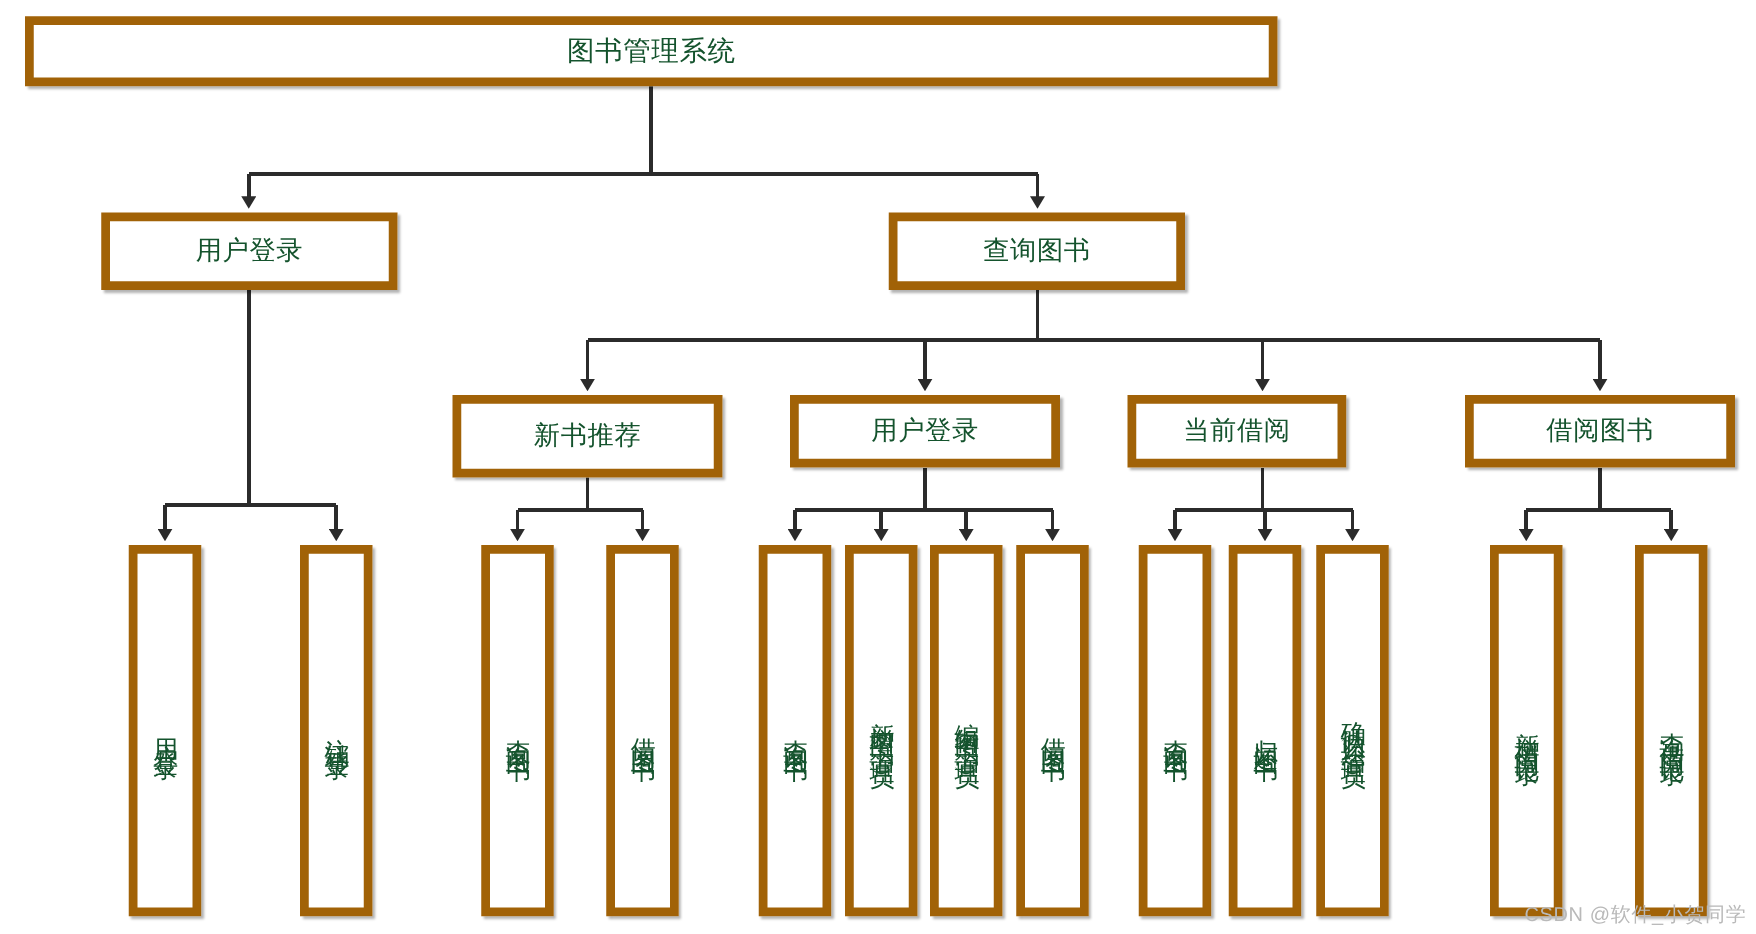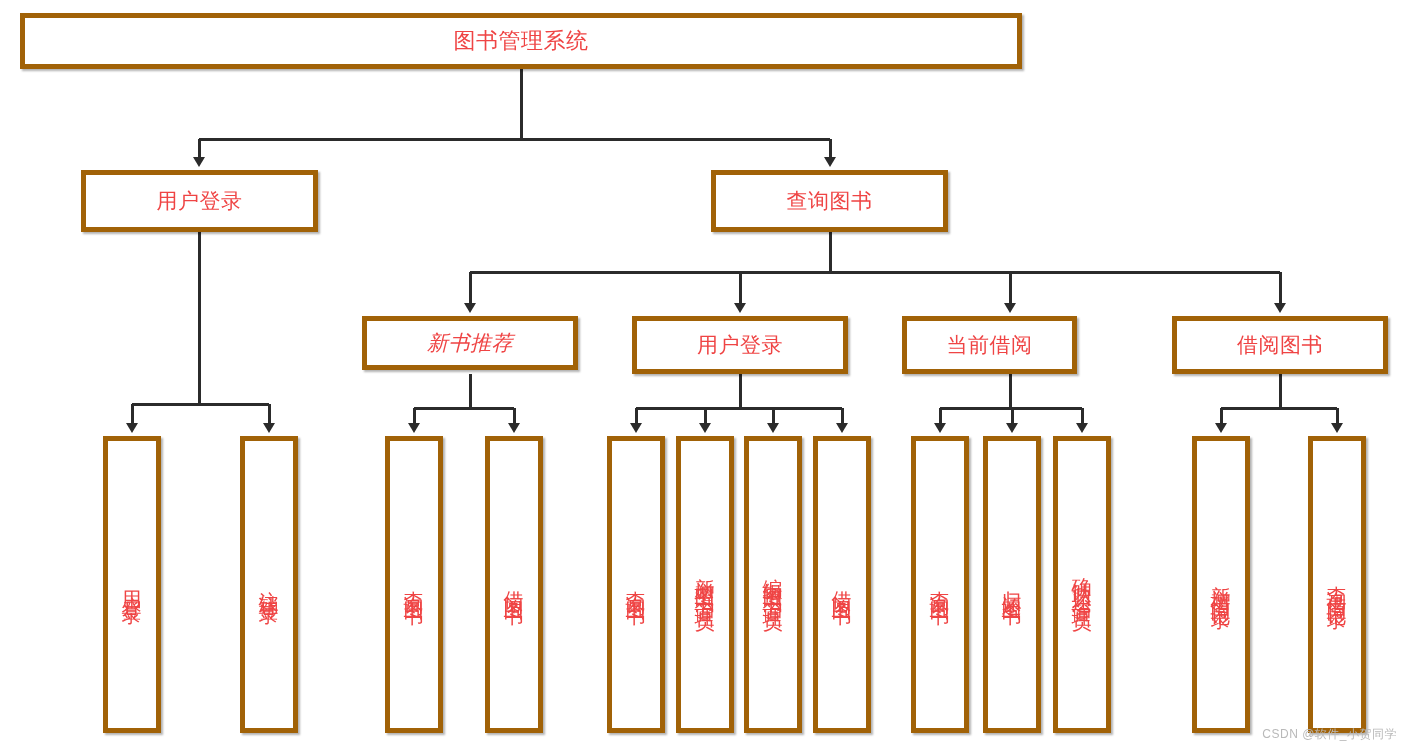--- a/index.html
+++ b/index.html
@@ -23,26 +23,26 @@
     left: 0;
     top: 0;
     width: 1405px;
     height: 747px;
     pointer-events: none;
   }
   .node {
     position: absolute;
     box-sizing: border-box;
     background: #ffffff;
-    border: 5px solid #a16207;
+    border: 7px solid #a16207;
     box-shadow: 2px 2px 2px rgba(0,0,0,0.30);
     display: flex;
     align-items: center;
     justify-content: center;
-    color: #ef4444;
+    color: #14532d;
     z-index: 2;
   }
   .node-label {
     display: block;
     text-align: center;
     line-height: 1.18;
     white-space: pre-line;
   }
   
   .node.horiz .node-label {
@@ -61,21 +61,21 @@
     text-orientation: upright;
     font-size: 20px;
     line-height: 1.0;
     letter-spacing: 5px;
     white-space: nowrap;
   }
   #watermark {
     position: absolute;
     right: 8px;
     bottom: 4px;
-    font-size: 12px;
+    font-size: 16px;
     color: #b9b9b9;
     letter-spacing: 0.5px;
     z-index: 5;
     white-space: nowrap;
   }
 </style>
 </head>
 <body>
 
 <div id="canvas">
@@ -134,21 +134,21 @@
     <span class="node-label">图书管理系统</span>
   </div>
 
   <div class="node horiz" style="left: 81px; top: 170px; width: 237px; height: 62px;">
     <span class="node-label">用户登录</span>
   </div>
   <div class="node horiz" style="left: 711px; top: 170px; width: 237px; height: 62px;">
     <span class="node-label">查询图书</span>
   </div>
 
-  <div class="node horiz" style="left: 362px; top: 316px; width: 216px; height: 54px; font-style: italic;">
+  <div class="node horiz" style="left: 362px; top: 316px; width: 216px; height: 66px;">
     <span class="node-label">新书推荐</span>
   </div>
   <div class="node horiz" style="left: 632px; top: 316px; width: 216px; height: 58px;">
     <span class="node-label">用户登录</span>
   </div>
   <div class="node horiz" style="left: 902px; top: 316px; width: 175px; height: 58px;">
     <span class="node-label">当前借阅</span>
   </div>
   <div class="node horiz" style="left: 1172px; top: 316px; width: 216px; height: 58px;">
     <span class="node-label">借阅图书</span>

